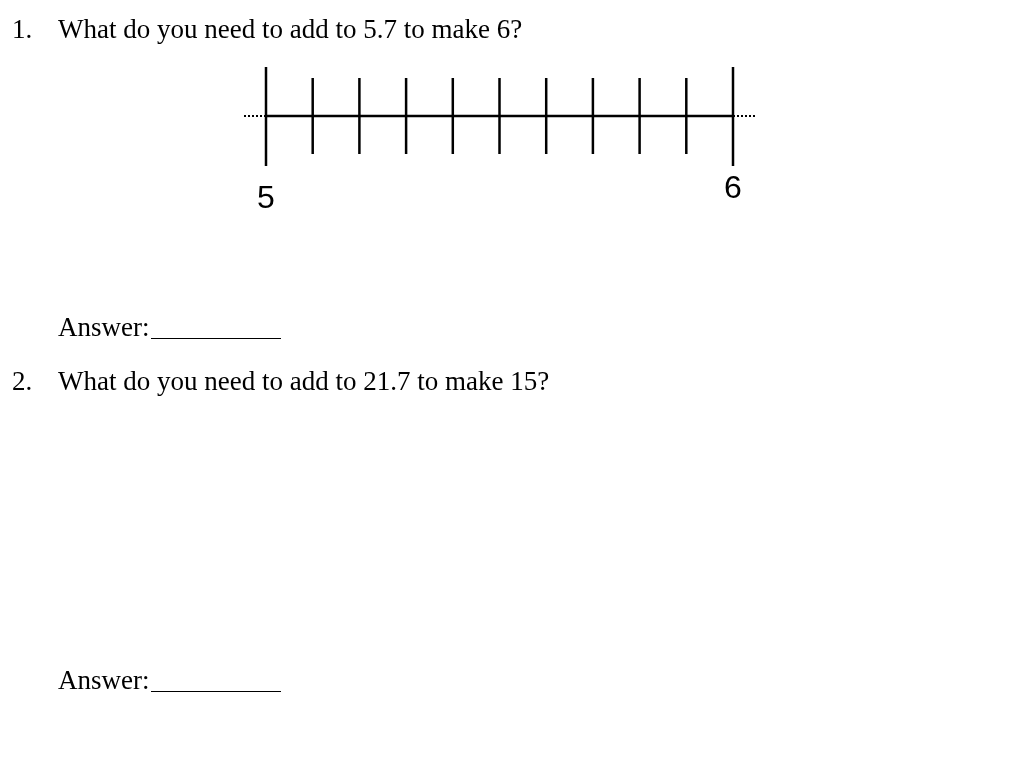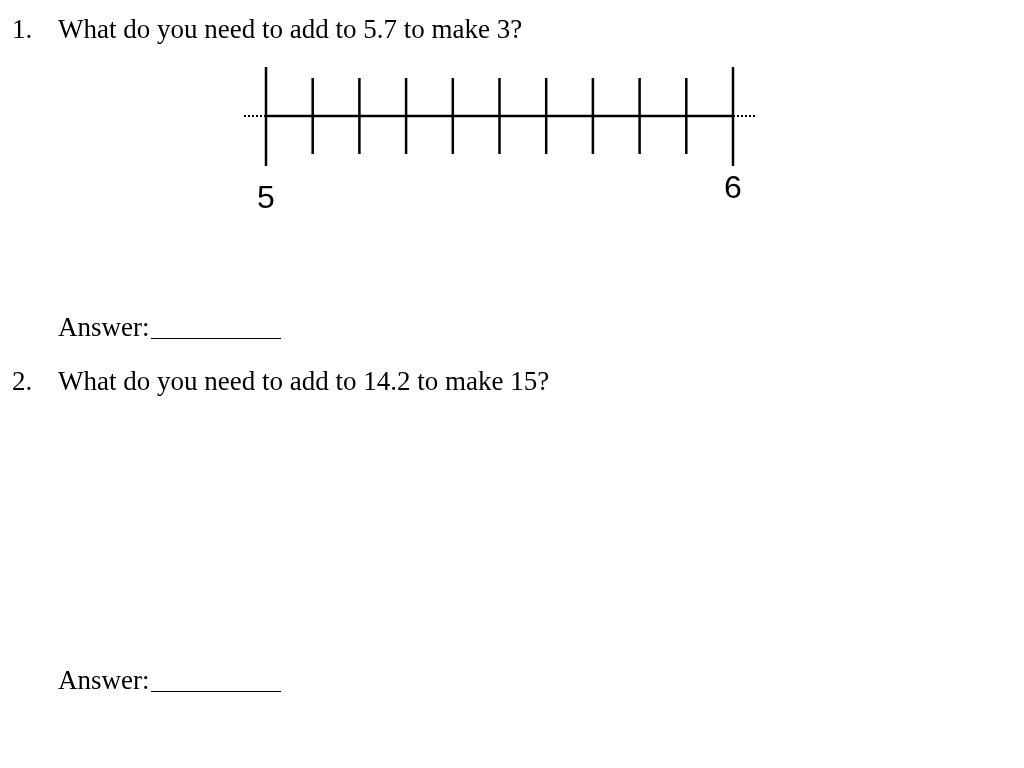--- a/index.html
+++ b/index.html
@@ -55,21 +55,21 @@
       font-family: "Liberation Sans", "DejaVu Sans", sans-serif;
       font-size: 32px;
     }
   </style>
 </head>
 <body>
 
 <div>
 
   <div class="question serif" style="top:13px;">
-    <span class="num">1.</span><span>What do you need to add to 5.7 to make 3?</span>
+    <span class="num">1.</span><span>What do you need to add to 5.7 to make 6?</span>
   </div>
 
   <svg id="numberline" width="1024" height="240">
 
     <line x1="244" y1="116" x2="266" y2="116" stroke="#000" stroke-width="2" stroke-dasharray="2,2"></line>
     <line x1="733" y1="116" x2="755" y2="116" stroke="#000" stroke-width="2" stroke-dasharray="2,2"></line>
 
     <line x1="266" y1="116" x2="733" y2="116" stroke="#000" stroke-width="2.5"></line>
 
     <g id="ticks">
@@ -88,20 +88,20 @@
 
     <text class="nl-label" x="266" y="208" text-anchor="middle">5</text>
     <text class="nl-label" x="733" y="198" text-anchor="middle">6</text>
   </svg>
 
   <div class="answer serif" style="top:287px;">
     <span>Answer:</span><span class="blank"></span>
   </div>
 
   <div class="question serif" style="top:365px;">
-    <span class="num">2.</span><span>What do you need to add to 14.2 to make 15?</span>
+    <span class="num">2.</span><span>What do you need to add to 21.7 to make 15?</span>
   </div>
 
   <div class="answer serif" style="top:640px;">
     <span>Answer:</span><span class="blank"></span>
   </div>
 
 </div>
 
 </body></html>

